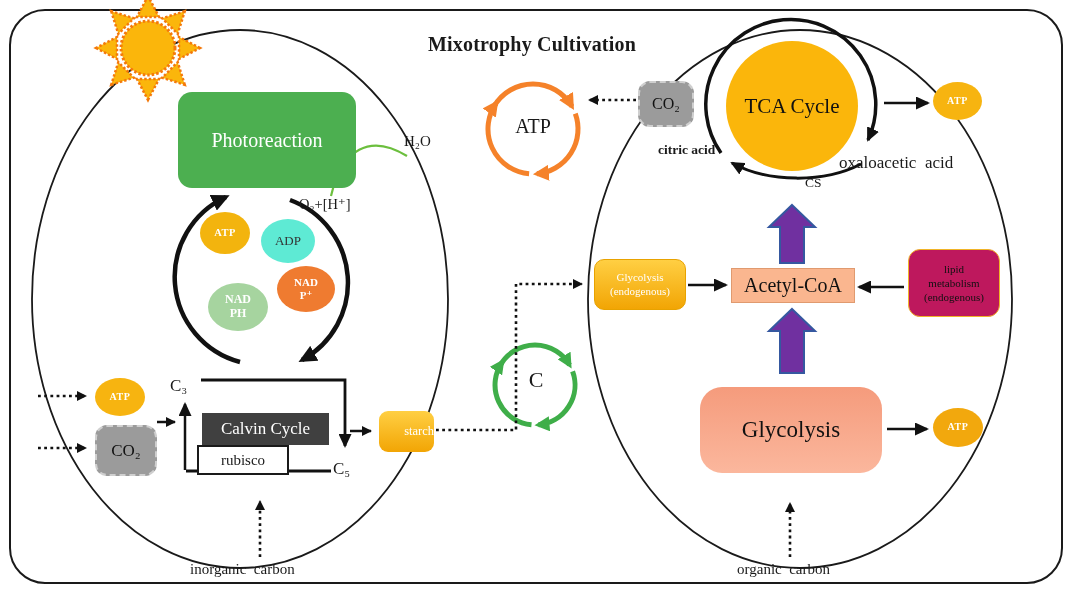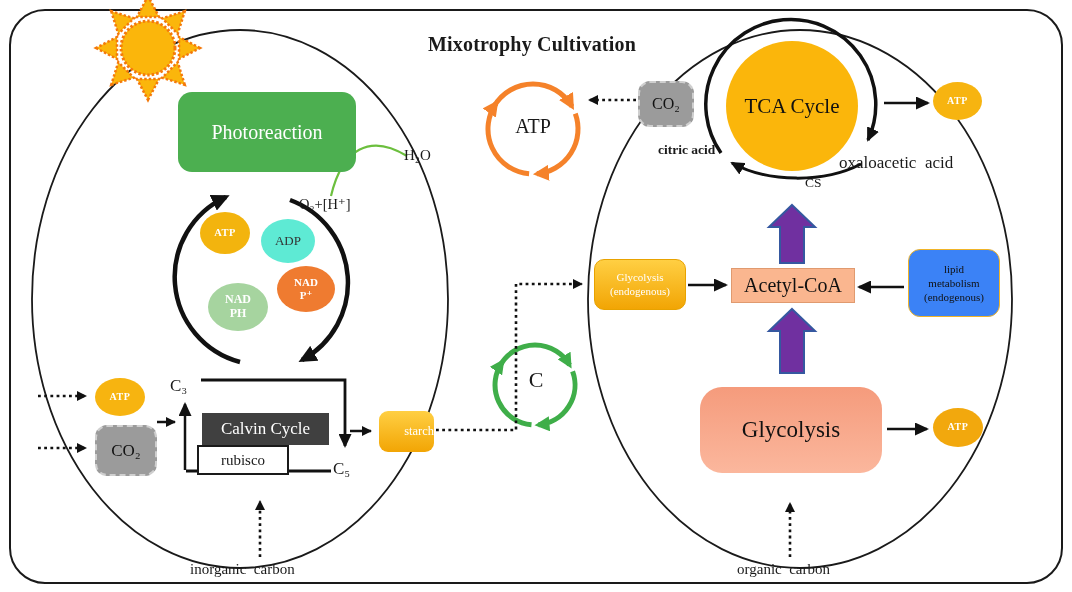--- a/index.html
+++ b/index.html
@@ -5,39 +5,39 @@
   html,body{margin:0;padding:0;background:#fff;}
   #canvas{
     position:relative;width:1072px;height:592px;background:#fff;overflow:hidden;
     font-family:"Liberation Serif","DejaVu Serif",serif;color:#1a1a1a;
   }
   .abs{position:absolute;}
   .frame{left:9px;top:9px;width:1050px;height:571px;border:2.5px solid #1a1a1a;border-radius:36px;}
   .ell{border-radius:50%;display:flex;align-items:center;justify-content:center;text-align:center;line-height:1.05;}
   .cbox{display:flex;flex-direction:column;align-items:center;justify-content:center;text-align:center;}
   .title{font-weight:bold;font-size:20px;letter-spacing:.2px;text-align:center;width:300px;}
-  .photoreaction{left:178px;top:92px;width:178px;height:80px;background:#4CAF50;border-radius:14px;
+  .photoreaction{left:178px;top:92px;width:178px;height:96px;background:#4CAF50;border-radius:14px;
     color:#fff;font-size:20px;display:flex;align-items:center;justify-content:center;}
   .lbl{white-space:pre;}
   .sm-ell{color:#fff;font-weight:bold;font-size:10.5px;letter-spacing:.5px;}
   .co2box{background:#9B9B9B;border:2px dashed #cfcfcf;border-radius:12px;display:flex;align-items:center;justify-content:center;
     font-size:17px;color:#111;}
   .calvin{left:202px;top:413px;width:127px;height:32px;background:#404040;color:#fff;font-size:17px;
     display:flex;align-items:center;justify-content:center;}
   .rubisco{left:197px;top:445px;width:88px;height:26px;background:#fff;border:2px solid #1a1a1a;font-size:15px;
     display:flex;align-items:center;justify-content:center;}
   .starch{left:379px;top:411px;width:55px;height:41px;border-radius:9px;color:#fff;font-size:12.5px;
     background:linear-gradient(180deg,#FFCF43,#F2A504);display:flex;align-items:center;justify-content:flex-end;}
   .tca{left:726px;top:41px;width:132px;height:130px;border-radius:50%;background:#FBB60B;
     display:flex;align-items:center;justify-content:center;font-size:21px;color:#111;}
   .glyendo{left:594px;top:259px;width:90px;height:49px;border-radius:10px;border:1px solid #e8a200;
     background:linear-gradient(180deg,#FFCF43,#F2A504);color:#fff;font-size:11px;line-height:1.25;}
   .acetyl{left:731px;top:268px;width:122px;height:33px;background:#FAB68F;border:1.5px solid #E09A6F;
     display:flex;align-items:center;justify-content:center;font-size:20px;color:#111;}
-  .lipid{left:908px;top:249px;width:90px;height:66px;background:#3b82f6;border:1.5px solid #F0B428;border-radius:12px;
+  .lipid{left:908px;top:249px;width:90px;height:66px;background:#be185d;border:1.5px solid #F0B428;border-radius:12px;
     color:#111;font-size:11px;line-height:1.3;}
   .glybig{left:700px;top:387px;width:182px;height:86px;border-radius:22px;background:linear-gradient(180deg,#F59B7C,#FBB79D);
     display:flex;align-items:center;justify-content:center;font-size:23px;color:#111;}
   .carbon-label{font-size:15px;}
   svg{position:absolute;left:0;top:0;}
 </style>
 </head>
 <body>
 
 <div id="canvas">
@@ -130,21 +130,21 @@
       <polygon points="792,205 815,227 804,227 804,263 780,263 780,227 769,227"></polygon>
       <polygon points="792,309 815,331 804,331 804,373 780,373 780,331 769,331"></polygon>
     </g>
   </svg>
 
   <div class="abs title" style="left:382px;top:33px;">Mixotrophy Cultivation</div>
 
   <div class="abs photoreaction">
     <span>Photoreaction</span>
   </div>
-  <div class="abs lbl" style="left:404px;top:147px;font-size:15px;">H₂O</div>
+  <div class="abs lbl" style="left:404px;top:133px;font-size:15px;">H₂O</div>
   <div class="abs lbl" style="left:299px;top:196px;font-size:14.5px;">O₂+[H⁺]</div>
 
   <div class="abs ell sm-ell" style="left:200px;top:212px;width:50px;height:42px;background:#F3B40E;">
     <span>ATP</span>
   </div>
   <div class="abs ell" style="left:261px;top:219px;width:54px;height:44px;background:#5eead4;font-size:13px;color:#333;">
     <span>ADP</span>
   </div>
   <div class="abs ell cbox" style="left:277px;top:266px;width:58px;height:46px;background:#EF7B30;color:#fff;font-size:11px;font-weight:bold;line-height:1.15;">
     <span>NAD</span>

